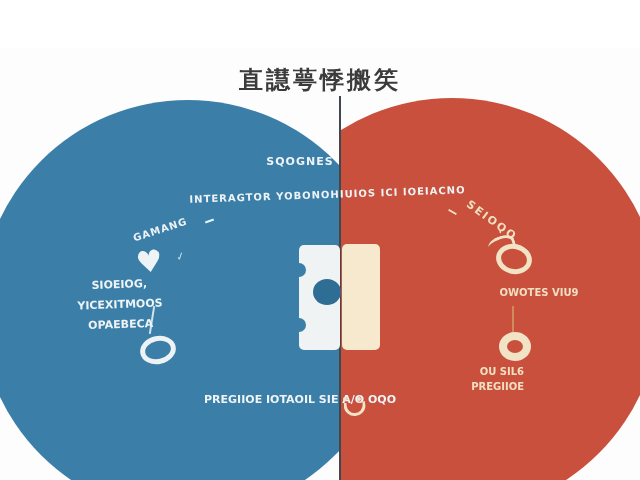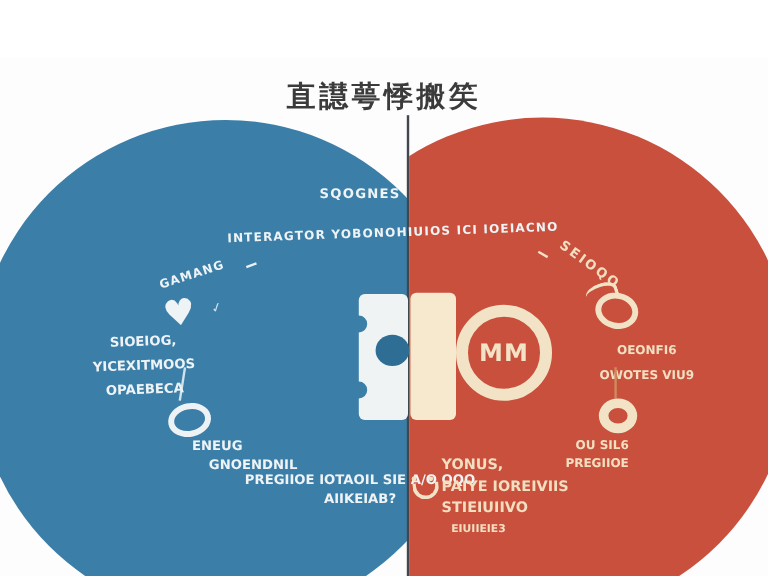--- a/index.html
+++ b/index.html
@@ -85,58 +85,45 @@
   <div id="green-arrow" class="abs"></div>
   <div id="green-bar" class="abs"></div>
 
   <div id="panel-white" class="abs">
     <div class="notch n1"></div>
     <div class="notch n2"></div>
   </div>
   <div id="panel-cream" class="abs"></div>
   <div id="center-ellipse" class="abs"></div>
 
-  <div id="ring-right" class="abs ring">MM</div>
 
   <div id="top-label" class="abs lbl white-t">SQOGNES</div>
   <div id="top-subtitle" class="abs lbl white-t">INTERAGTOR YOBONOHIUIOS ICI IOEIACNO</div>
 
   <div id="left-rot-label" class="abs lbl white-t">GAMANG</div>
   <div id="right-rot-label" class="abs lbl cream-t">SEIOQO</div>
 
   <div id="left-upper" class="abs lbl white-t">
     <div>SIOEIOG,</div>
     <div>YICEXITMOOS</div>
     <div>OPAEBECA</div>
   </div>
 
-  <div id="left-lower" class="abs lbl white-t">
-    <div>ENEUG</div>
-    <div class="ind">GNOENDNIL</div>
-  </div>
 
   <div id="bottom-block" class="abs lbl white-t">
     <div>PREGIIOE IOTAOIL SIE A/O OQO</div>
-    <div>AIIKEIAB?</div>
   </div>
 
-  <div id="red-lower" class="abs lbl cream-t">
-    <div>YONUS,</div>
-    <div>PAIYE IOREIVIIS</div>
-    <div>STIEIUIIVO</div>
-    <div class="small">EIUIIEIE3</div>
-  </div>
 
   <div id="red-mid" class="abs lbl cream-t">
     <div>OU SIL6</div>
     <div>PREGIIOE</div>
   </div>
 
   <div id="right-upper" class="abs lbl cream-t">
-    <div>OEONFI6</div>
     <div>OWOTES VIU9</div>
   </div>
 
   <div id="broken-heart" class="abs">♥</div>
   <div id="check-mark" class="abs">✓</div>
   <div id="swirl-stem" class="abs"></div>
   <div id="swirl" class="abs"></div>
   <div id="eye-brow" class="abs"></div>
   <div id="eye-ring" class="abs"></div>
   <div id="donut-stem" class="abs"></div>

